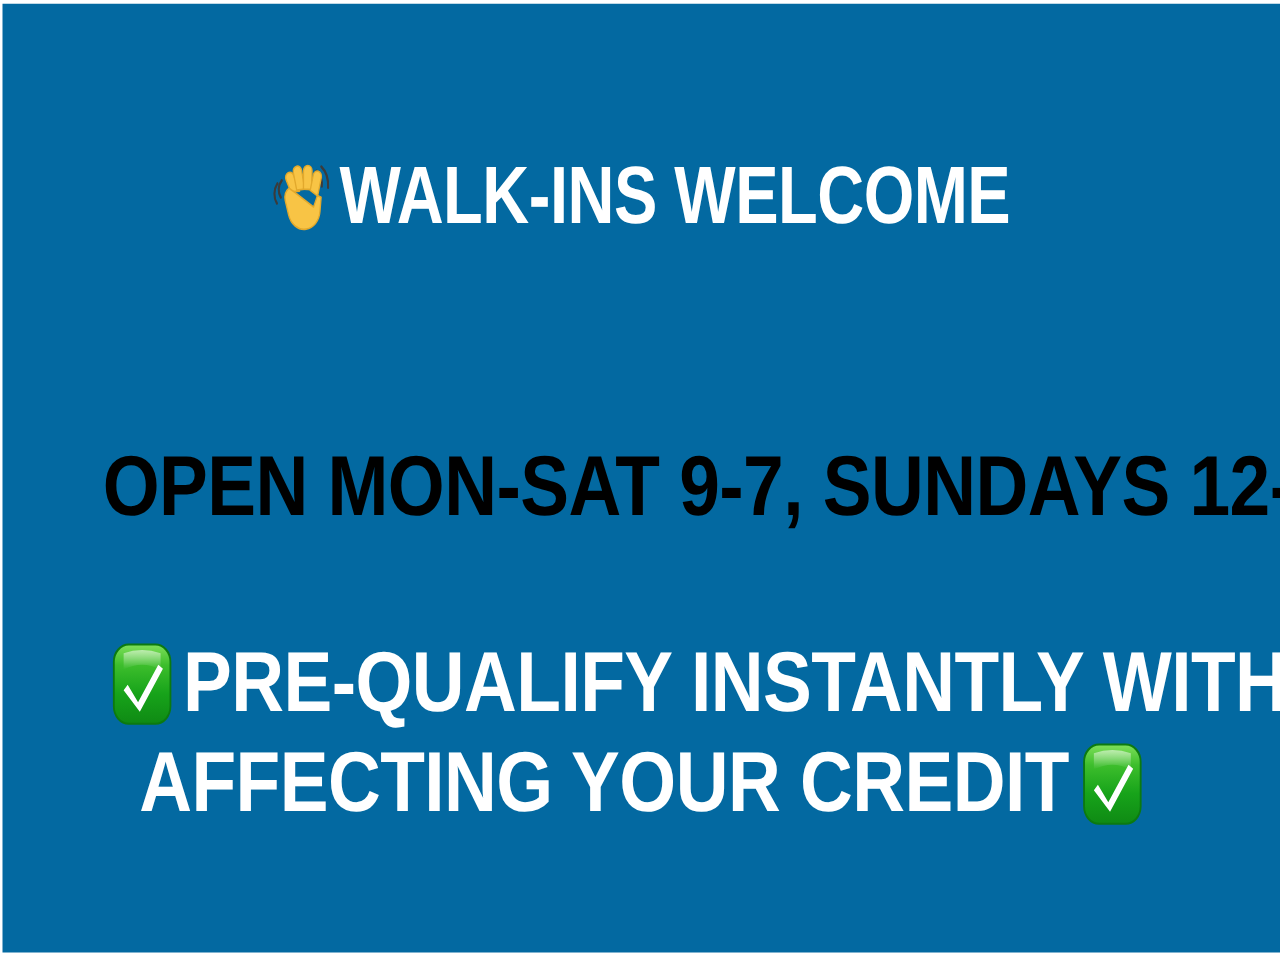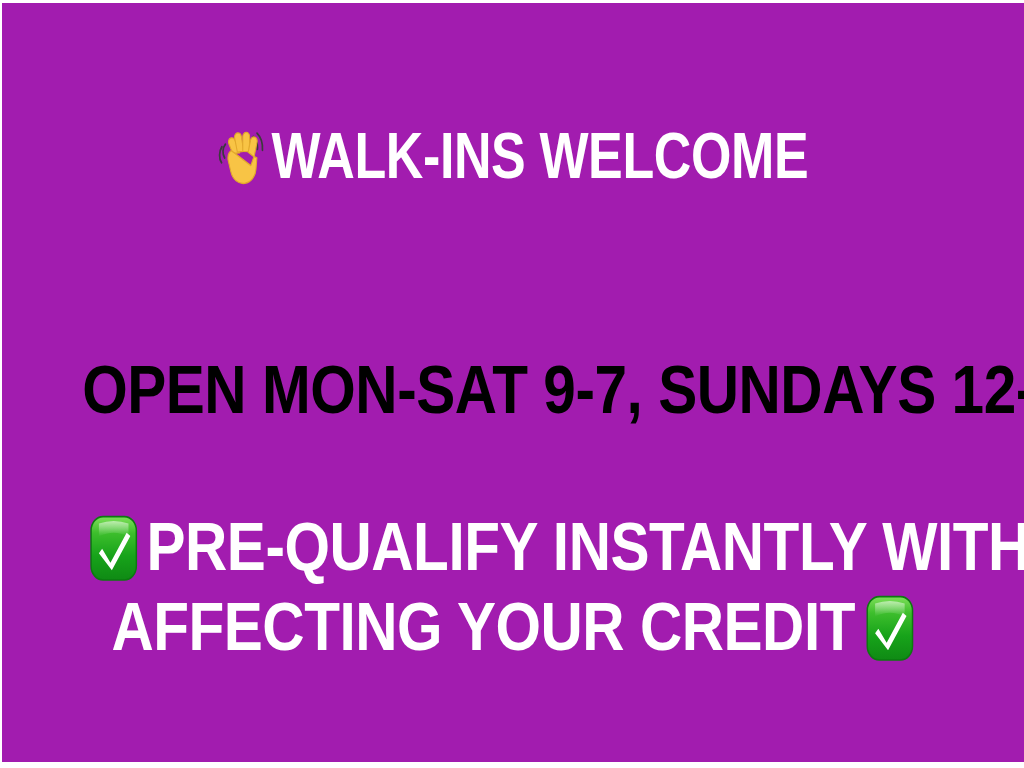--- a/index.html
+++ b/index.html
@@ -21,21 +21,21 @@
     background: #ffffff;
     box-sizing: border-box;
   }
 
   #sign-board {
     position: absolute;
     left: 2px;
     top: 3px;
     width: 1022px;
     height: 759px;
-    background: #a21caf;
+    background: #0369a1;
     overflow: hidden;
   }
 
   .line-stack {
     position: absolute;
     left: 0;
     top: 0;
     width: 1022px;
     height: 759px;
   }

